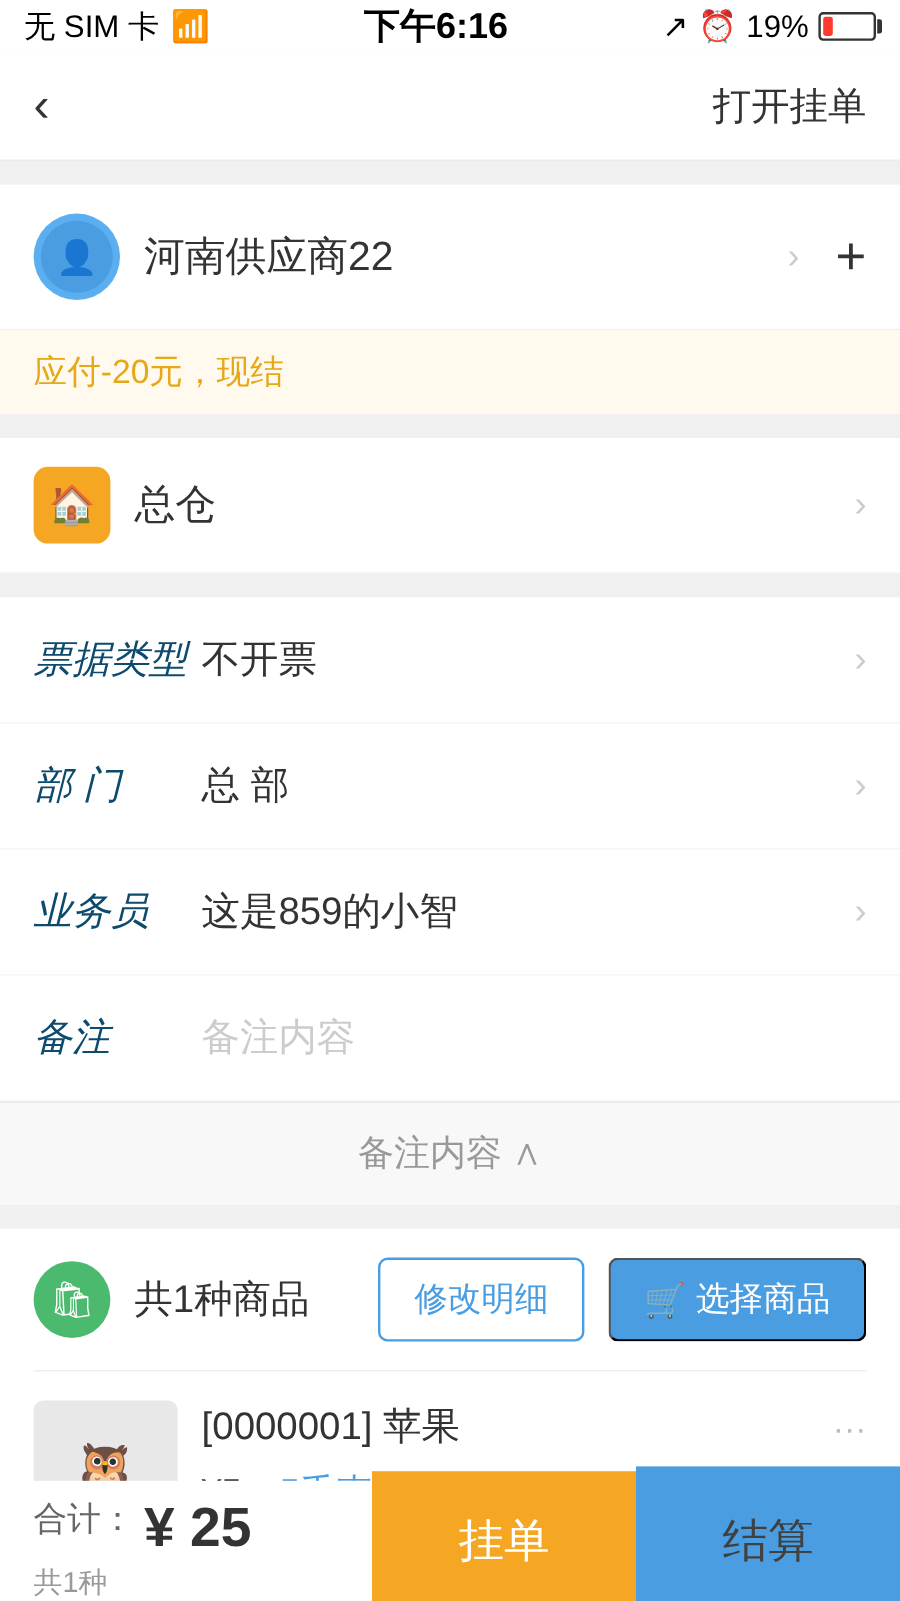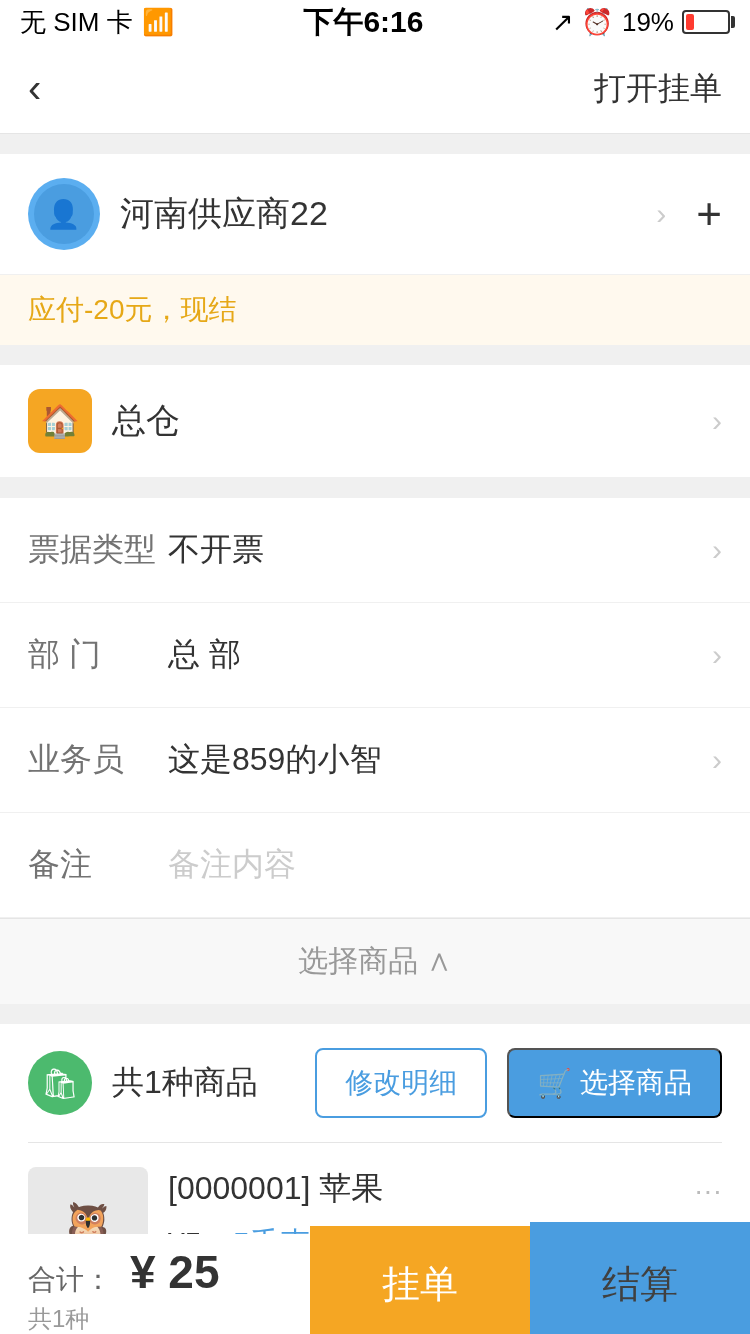--- a/index.html
+++ b/index.html
@@ -111,21 +111,21 @@
     .row-chevron { color: #ccc; font-size: 30px; }
 
     
     .form-row {
       display: flex;
       align-items: center;
       padding: 30px 28px;
       background: #fff;
       border-bottom: 1px solid #f0f0f0;
     }
-    .form-label { font-size: 32px; color: #737373; width: 140px; flex-shrink: 0; }
+    .form-label { font-size: 32px; color: #0c4a6e; width: 140px; flex-shrink: 0; font-style: italic; }
     .form-value { font-size: 32px; color: #333; flex: 1; }
     .form-placeholder { font-size: 32px; color: #ccc; flex: 1; }
     .form-chevron { color: #ccc; font-size: 30px; margin-left: auto; }
 
     
     .collapse-row {
       background: #f8f8f8;
       padding: 22px 28px;
       text-align: center;
       font-size: 30px;
@@ -285,21 +285,21 @@
     <span class="form-value">这是859的小智</span>
     <span class="form-chevron">›</span>
   </div>
 
   <div class="form-row">
     <span class="form-label">备注</span>
     <span class="form-placeholder">备注内容</span>
   </div>
 
   <div class="collapse-row">
-    <span>选择商品 ∧</span>
+    <span>备注内容 ∧</span>
   </div>
 </div>
 
 <div class="section-divider"></div>
 
 <div class="card-section">
   <div class="products-header">
     <div class="products-icon">🛍</div>
     <span class="products-count">共1种商品</span>
     <button class="btn-outline">修改明细</button>
@@ -329,21 +329,21 @@
       </div>
     </div>
     <div class="product-more">···</div>
   </div>
 </div>
 
 <div style="height: 100px;"></div>
 
 <div class="bottom-total">
   <div class="total-info">
-    <div style="display:flex;align-items:flex-end;gap:18px;">
+    <div style="display:flex;align-items:center;gap:8px;">
       <span class="total-label">合计：</span>
       <span class="total-amount">¥ 25</span>
     </div>
     <div class="total-count">共1种</div>
   </div>
   <button class="btn-hold">挂单</button>
   <button class="btn-checkout">结算</button>
 </div>
 
 </body></html>

